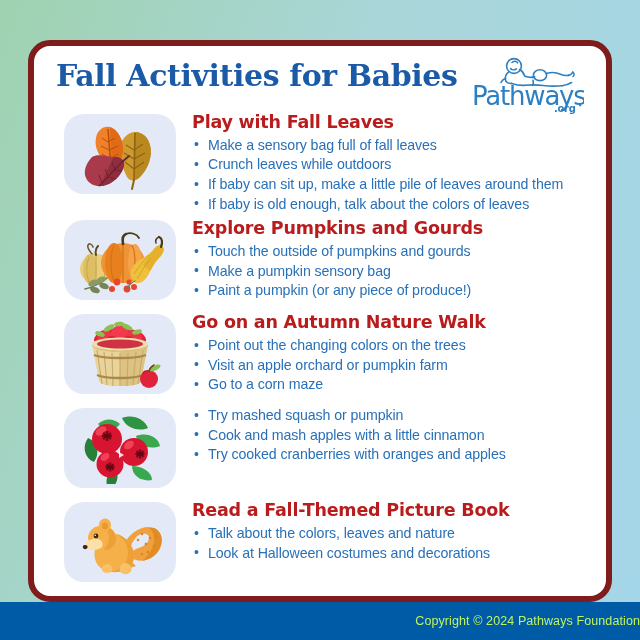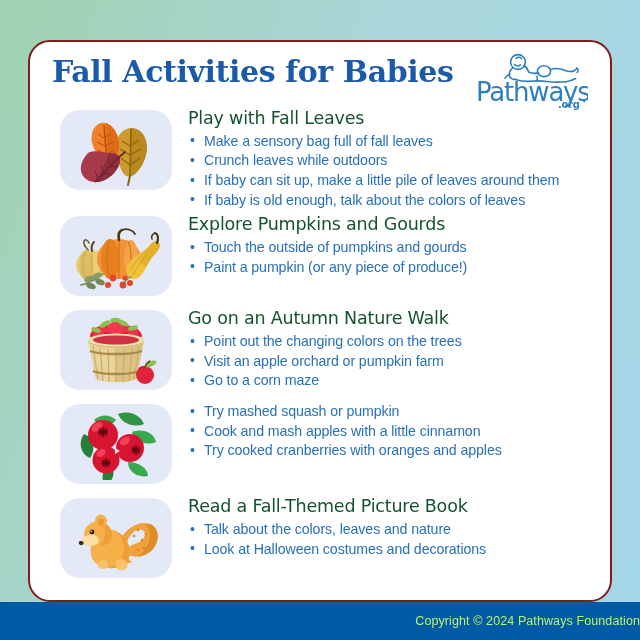--- a/index.html
+++ b/index.html
@@ -14,21 +14,21 @@
   }
 
   
   .card {
     position: absolute;
     left: 28px;
     top: 40px;
     width: 584px;
     height: 562px;
     background: #ffffff;
-    border: 2px solid #7f1d1d;
+    border: 6px solid #7f1d1d;
     border-radius: 22px;
     overflow: hidden;
   }
 
   
   .card-header {
     position: relative;
     height: 62px;
     padding: 14px 22px 0 22px;
     display: flex;
@@ -79,23 +79,23 @@
     align-items: center;
     justify-content: center;
     overflow: hidden;
   }
   .icon-tile svg { display: block; }
 
   .activity-text { padding-top: 2px; flex: 1 1 auto; }
 
   .activity-title {
     font-family: "DejaVu Sans", "Liberation Sans", sans-serif;
-    font-weight: normal;
+    font-weight: bold;
     font-size: 17.5px;
-    color: #14532d;
+    color: #b91c1c;
     line-height: 1.25;
     margin-bottom: 2px;
     letter-spacing: -0.2px;
   }
 
   .bullets { list-style: none; }
 
   .bullets li {
     position: relative;
     padding-left: 16px;
@@ -253,20 +253,21 @@
             <circle cx="63" cy="62" r="3"></circle>
             <circle cx="58" cy="57" r="2.6"></circle>
           </g>
           <path d="M56 64 C58 60 61 57 64 56" stroke="#6b7a4a" stroke-width="1.3" fill="none" stroke-linecap="round"></path>
         </svg>
       </div>
       <div class="activity-text">
         <div class="activity-title">Explore Pumpkins and Gourds</div>
         <ul class="bullets">
           <li>Touch the outside of pumpkins and gourds</li>
+          <li>Make a pumpkin sensory bag</li>
           <li>Paint a pumpkin (or any piece of produce!)</li>
         </ul>
       </div>
     </div>
 
     <div class="activity-row">
       <div class="icon-tile">
         <svg width="90" height="72" viewBox="0 0 90 72" xmlns="http://www.w3.org/2000/svg">
 
           <g>

